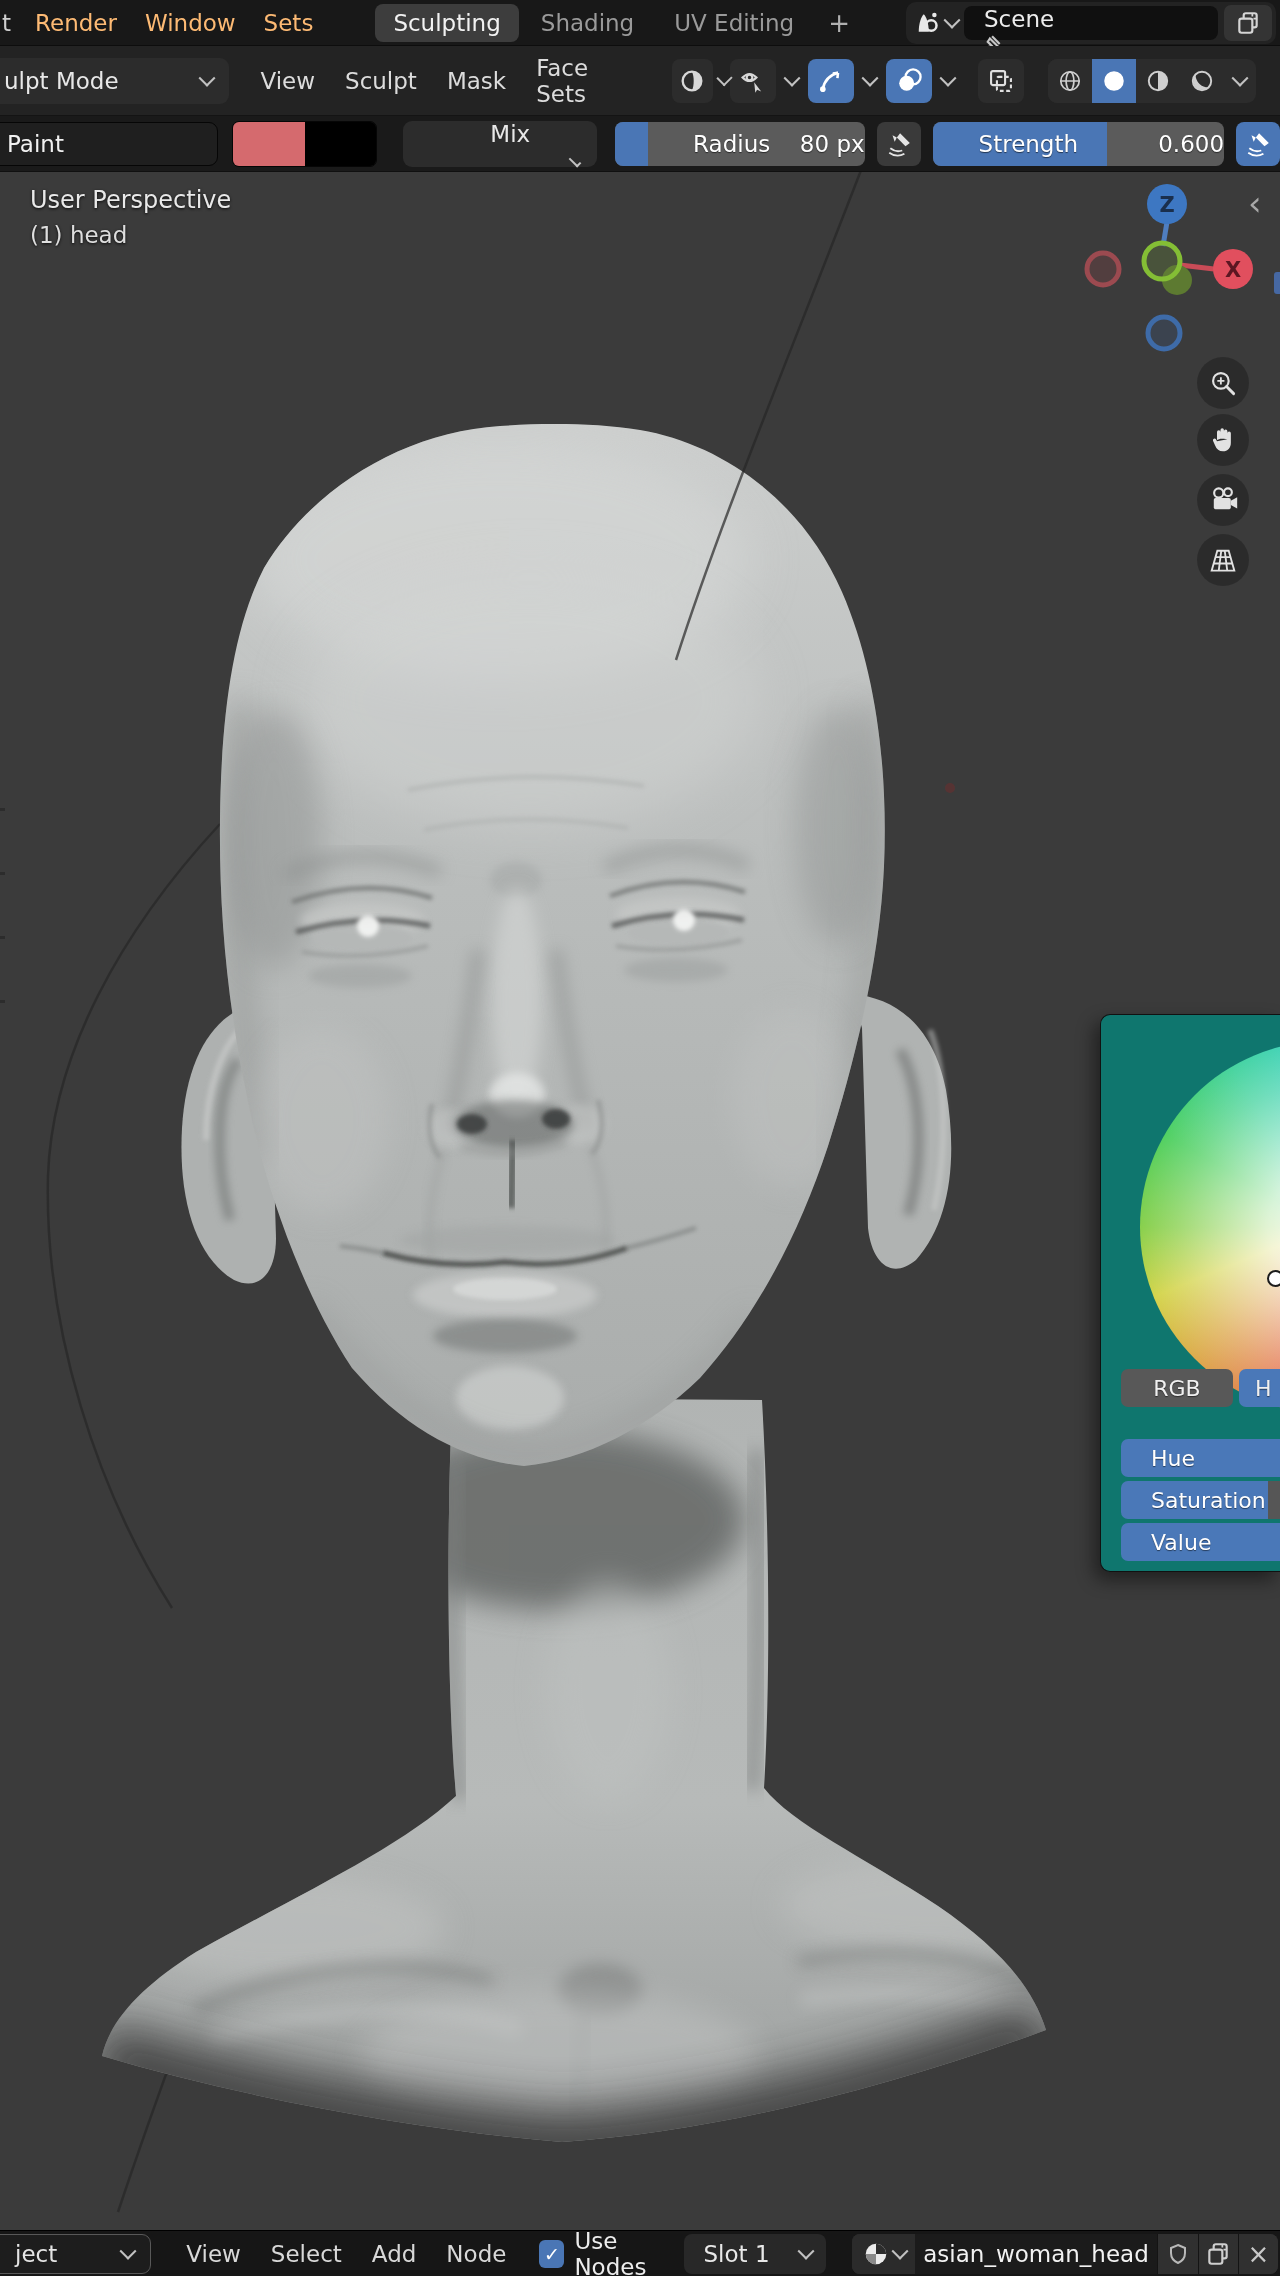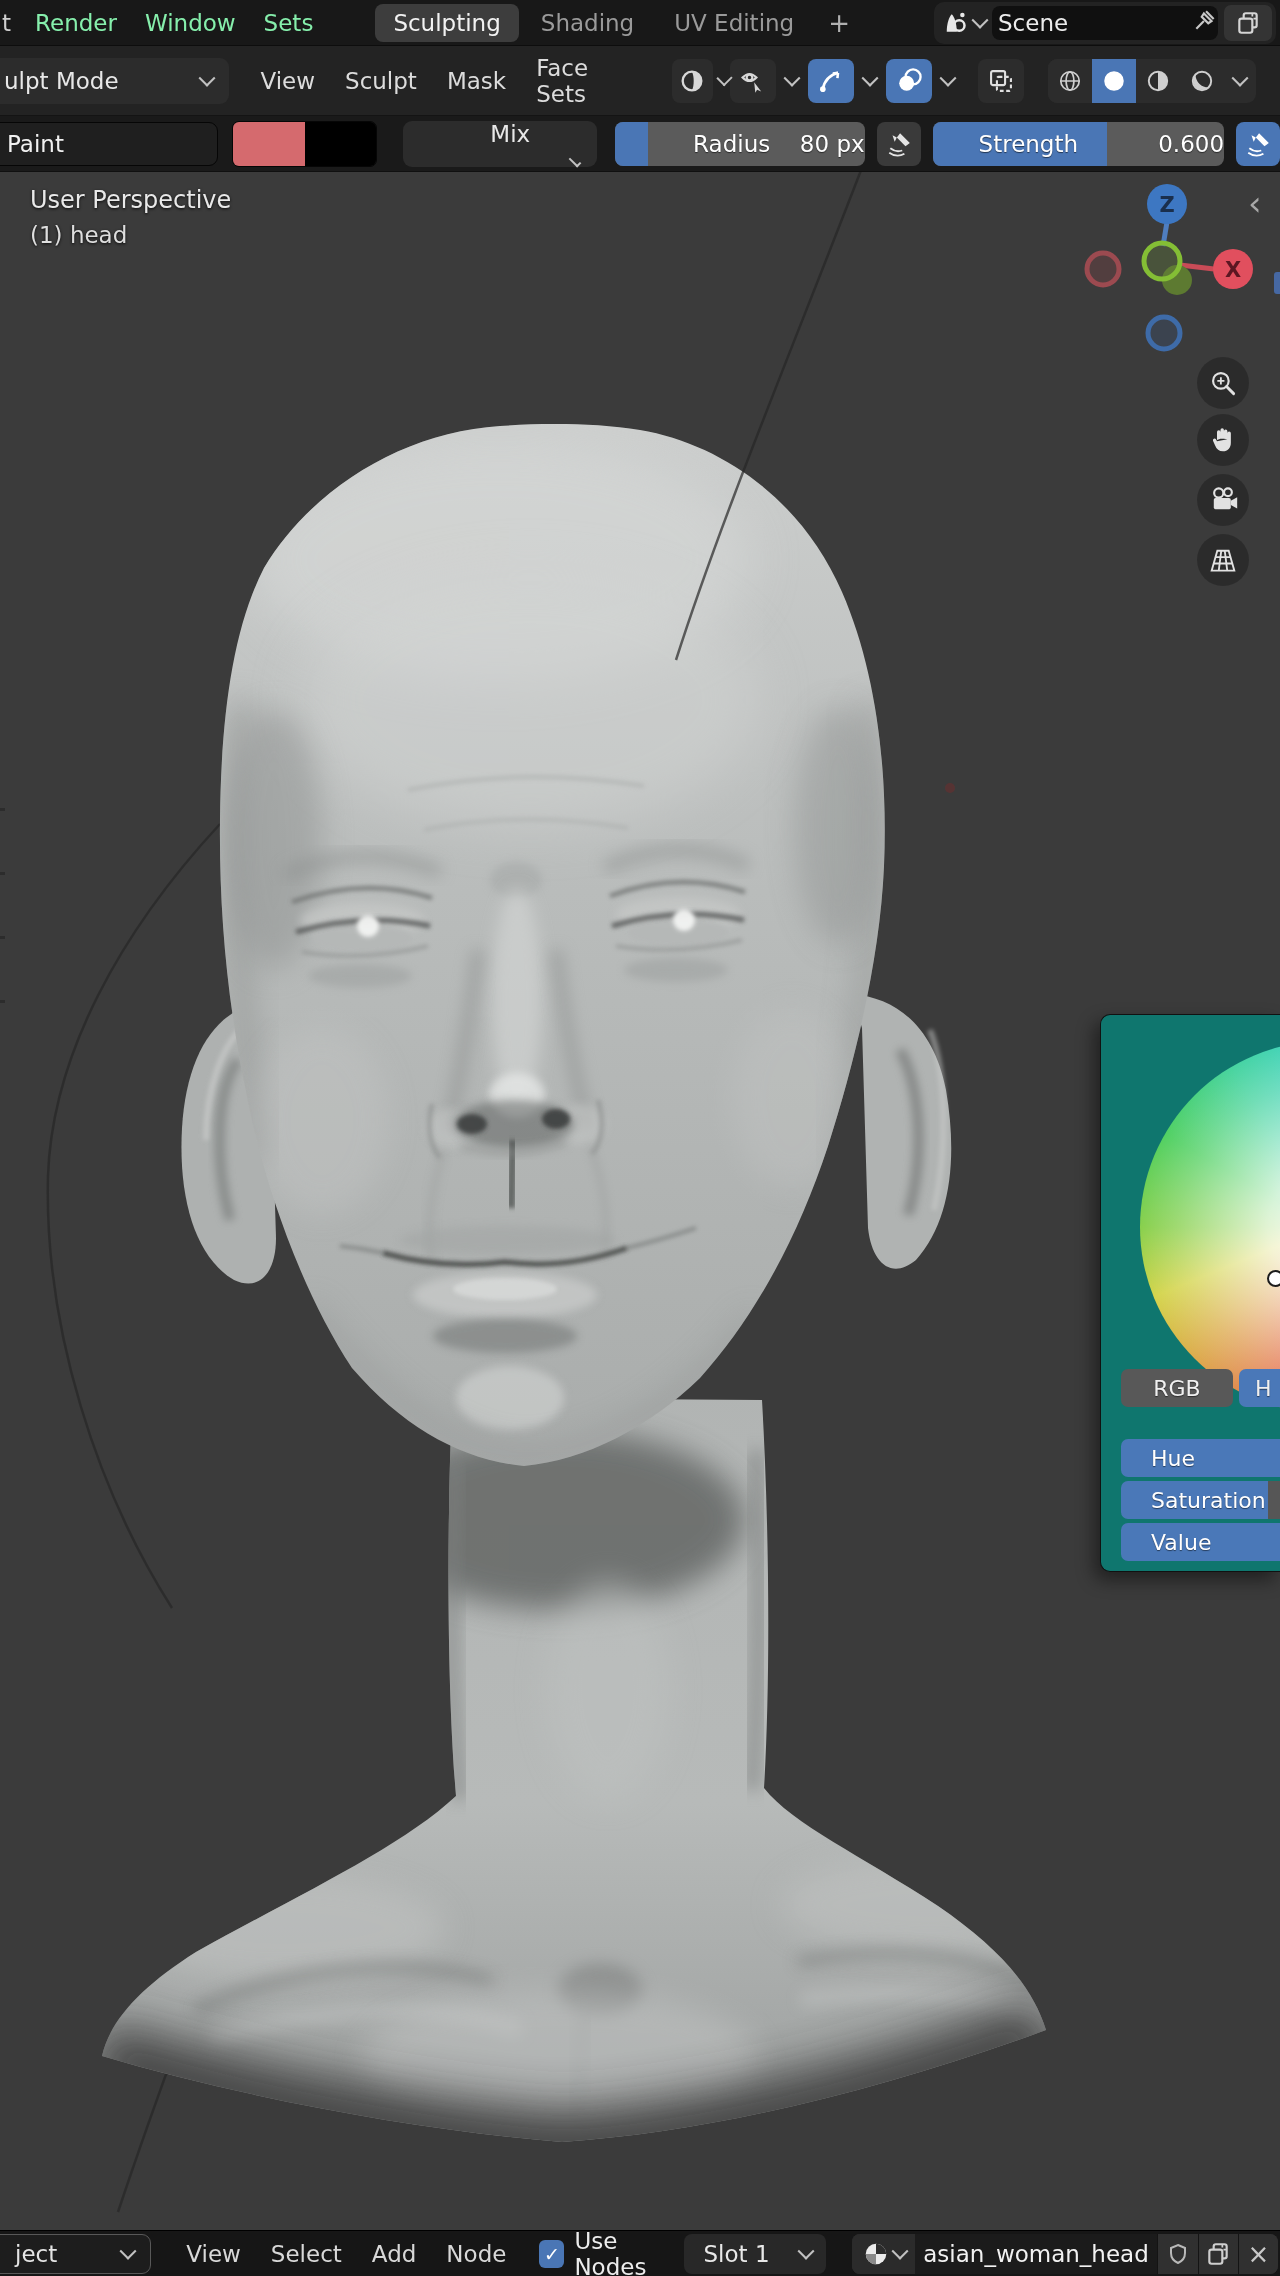--- a/index.html
+++ b/index.html
@@ -2,30 +2,30 @@
 <html><head>
 <meta charset="utf-8">
 <style>
   html,body{margin:0;padding:0;background:#2a2a2a;}
   body{width:1280px;height:2276px;position:relative;overflow:hidden;
        font-family:"DejaVu Sans","Liberation Sans",sans-serif;
        -webkit-font-smoothing:antialiased;color:#d6d6d6;}
   .bar{position:absolute;left:0;width:1280px;display:flex;align-items:center;box-sizing:border-box;}
   
   #topbar{top:0;height:46px;background:#181818;border-bottom:1px solid #0d0d0d;font-size:23px;z-index:30;}
-  #topbar .menu{padding:4px 14px;color:#86efac;cursor:default;}
+  #topbar .menu{padding:4px 14px;color:#fdba74;cursor:default;}
   #topbar .clip-menu{padding:4px 10px 4px 2px;color:#cfcfcf;}
   .tabs{display:flex;align-items:center;margin-left:48px;gap:4px;}
   .tab{padding:6px 18px;border-radius:8px;color:#9a9a9a;}
   .tab.active{background:#3d3d3d;color:#f2f2f2;}
   .newtab{color:#b0b0b0;padding:0 12px;font-size:26px;}
   .scene-group{margin-left:auto;margin-right:4px;display:flex;align-items:center;background:#232323;
                border-radius:10px;padding:3px 4px;gap:6px;}
-  .scene-field{background:#101010;border-radius:8px;height:34px;display:flex;align-items:center;
-               width:226px;padding:0 0;color:#ececec;}
+  .scene-field{background:#101010;border-radius:8px;height:34px;display:flex;align-items:flex-start;
+               width:226px;padding:0 14px;color:#ececec;flex-direction:column;}
   .scene-field .nm{flex:1;padding-left:6px;}
   .iconbtn{display:flex;align-items:center;justify-content:center;border-radius:7px;}
   .scene-copy{background:#343434;width:48px;height:36px;}
   
   #vheader{top:46px;height:70px;background:#232323;border-bottom:1px solid #141414;font-size:23px;z-index:30;}
   .dropdown{background:#2c2c2c;border-radius:9px;height:46px;display:flex;align-items:center;
             color:#e8e8e8;gap:14px;}
   #mode-dd{margin-left:-20px;width:250px;padding-left:24px;}
   #mode-dd .chev{margin-left:auto;margin-right:16px;}
   #vheader .menu{padding:4px 15px;color:#dcdcdc;}

